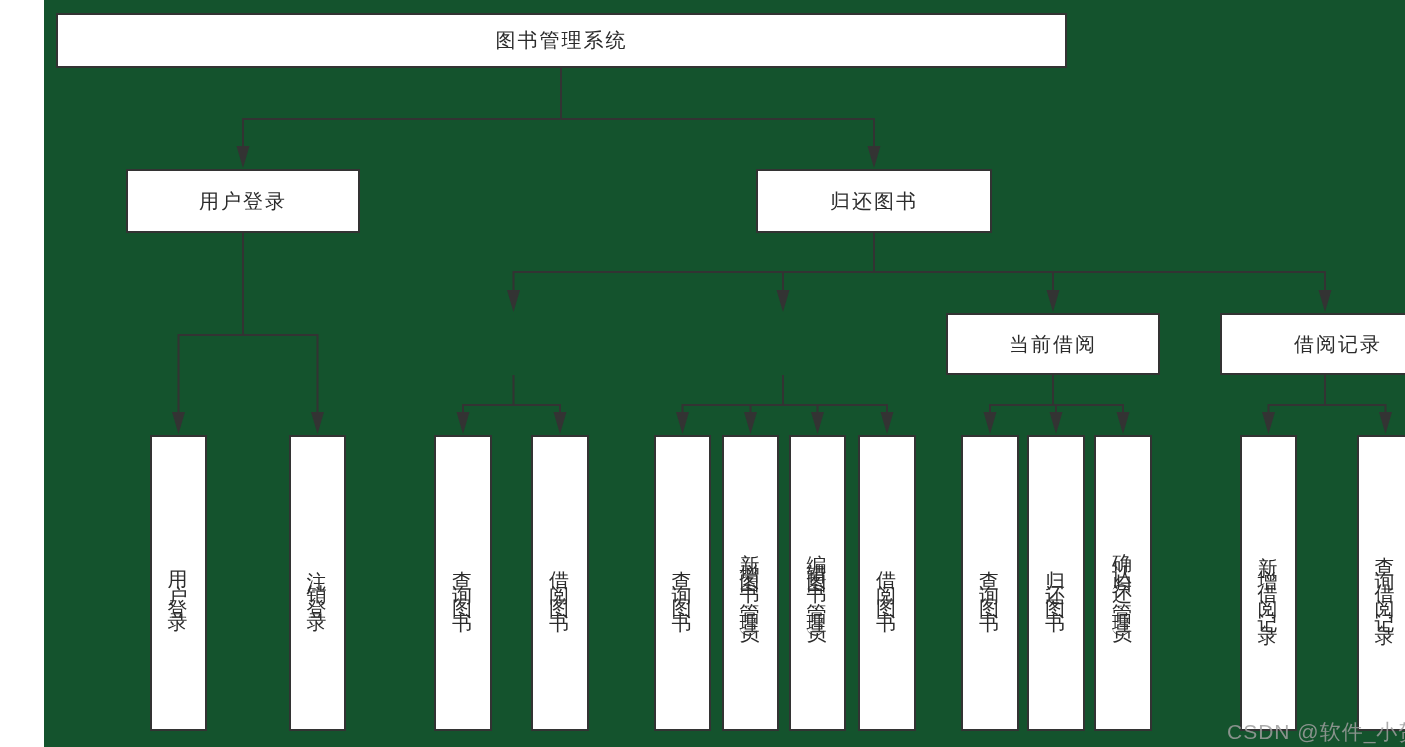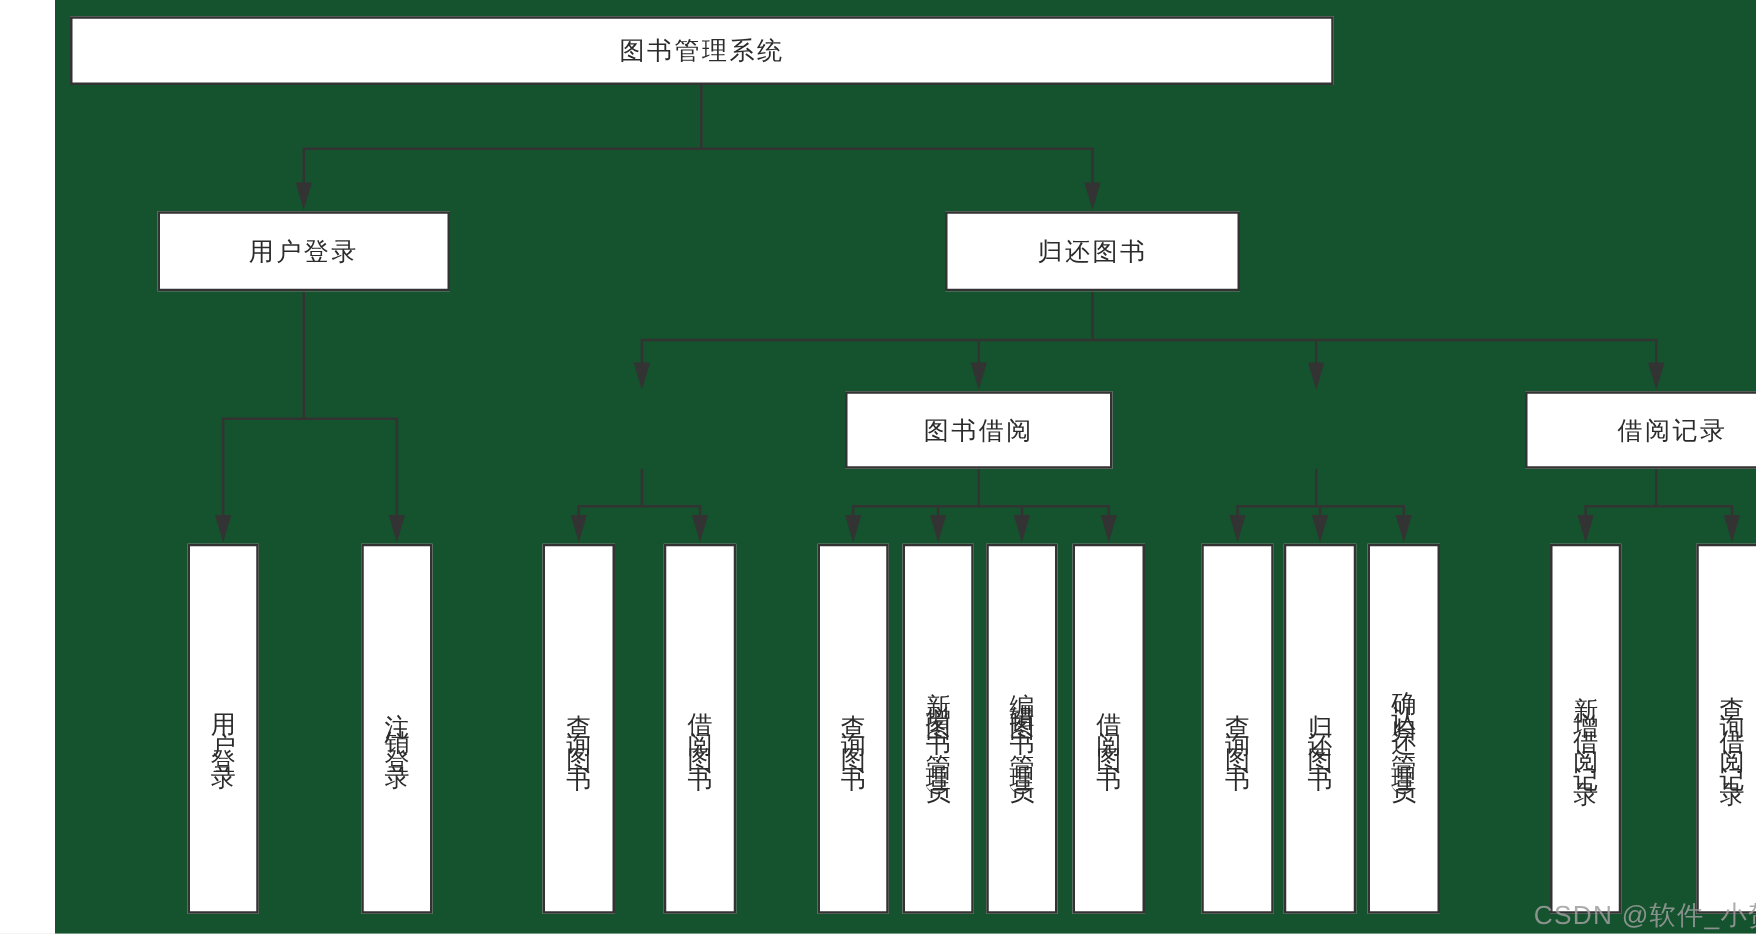--- a/index.html
+++ b/index.html
@@ -105,22 +105,22 @@
     <span class="lbl">图书管理系统</span>
   </div>
 
   <div class="box node" style="left:82px; top:169px; width:234px; height:64px;">
     <span class="lbl">用户登录</span>
   </div>
   <div class="box node" style="left:712px; top:169px; width:236px; height:64px;">
     <span class="lbl">归还图书</span>
   </div>
 
-  <div class="box node" style="left:632px; top:313px; width:214px; height:62px;">
-    <span class="lbl">图书借阅</span>
+  <div class="box node" style="left:902px; top:313px; width:214px; height:62px;">
+    <span class="lbl">当前借阅</span>
   </div>
   <div class="box node" style="left:1176px; top:313px; width:211px; height:62px;padding-left:25px;">
     <span class="lbl">借阅记录</span>
   </div>
 
   <div class="box leaf" style="left:106px; width:57px;">
     <span class="lbl">用户登录</span>
   </div>
   <div class="box leaf" style="left:245px; width:57px;">
     <span class="lbl">注销登录</span>

